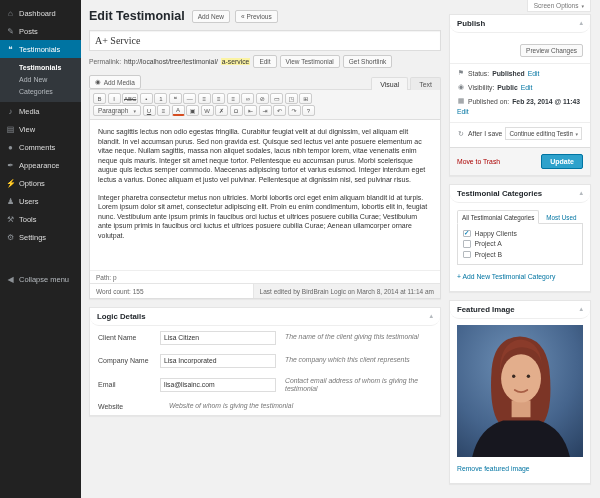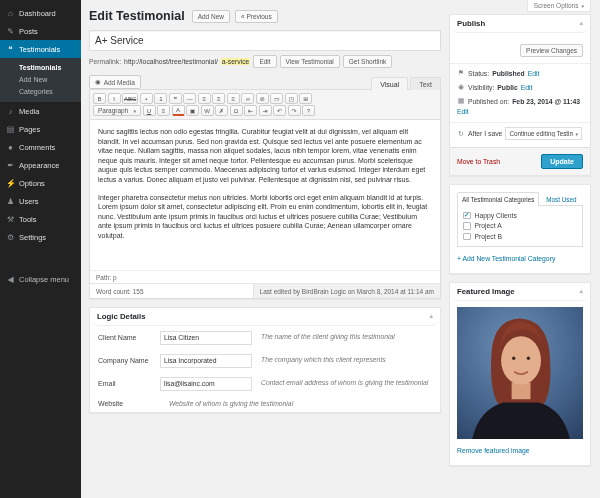--- a/index.html
+++ b/index.html
@@ -25,21 +25,21 @@
   .main { flex:1; min-width:0; }
   .side { width:142px; flex-shrink:0; }
 
   .page-header { display:flex; align-items:center; gap:5px; margin-top:3px; }
   .page-title { font-size:12.5px; font-weight:bold; color:#23282d; margin-right:2px; }
   .btn { display:inline-block; background:#fafafa; border:1px solid #ccc; border-radius:2px; color:#555;
     font-size:6.5px; padding:2px 5px; cursor:pointer; white-space:nowrap; }
   .btn-primary { background:#2ea2cc; border-color:#0074a2; color:#fff; font-weight:bold; }
 
   .title-input { display:block; width:100%; margin:7px 0 4px; border:1px solid #ddd; background:#fff;
-    font-size:10px; padding:4px 5px; color:#333; font-family:Liberation Sans, sans-serif; box-shadow:inset 0 1px 1px rgba(0,0,0,.05); }
+    font-size:10px; padding:4px 5px; color:#333; font-family:Liberation Serif, serif; box-shadow:inset 0 1px 1px rgba(0,0,0,.05); }
 
   .permalink-row { display:flex; align-items:center; gap:3px; font-size:6.8px; color:#666; overflow:hidden; white-space:nowrap; }
   .permalink-base { color:#444; }
   .slug-highlight { background:#fbf3a3; padding:0 1px; color:#333; }
 
   .media-row { display:flex; align-items:flex-end; justify-content:space-between; margin-top:7px; }
   .media-btn { display:flex; align-items:center; gap:3px; }
   .editor-tabs { display:flex; gap:2px; }
   .ed-tab { font-size:7px; padding:2.5px 8px; border:1px solid #dedede; border-bottom:none; background:#ebebeb;
     color:#555; cursor:pointer; border-radius:2px 2px 0 0; position:relative; top:1px; }
@@ -67,21 +67,21 @@
   .ed-status .last-edited { background:#f1f1f1; padding:3.5px 6px; border-left:1px solid #e5e5e5; }
 
   .postbox { background:#fff; border:1px solid #e5e5e5; margin-top:8px; box-shadow:0 1px 1px rgba(0,0,0,.04); }
   .postbox-header { display:flex; justify-content:space-between; padding:4px 7px;
     border-bottom:1px solid #eee; cursor:move;border-radius:9px; }
   .postbox-title { font-size:7.8px; font-weight:bold; color:#23282d; }
   .postbox-toggle { color:#b4b9be; font-size:7px; cursor:pointer; }
 
   .cd-row { display:flex; align-items:center; padding:4.5px 8px; }
   .cd-label { width:62px; font-size:7px; color:#444; flex-shrink:0; }
-  .cd-input { width:92px; border:1px solid #ddd; font-size:6.8px; padding:2.5px 3px; color:#333;
+  .cd-input { width:116px; border:1px solid #ddd; font-size:6.8px; padding:2.5px 3px; color:#333;
     flex-shrink:0; font-family:inherit; }
   .cd-desc { font-style:italic; font-size:6.8px; color:#777; margin-left:9px; line-height:1.25; }
 
   
   .side .postbox:first-child { margin-top:8px; }
   .pub-preview { padding:6px 7px; text-align:right; border-bottom:1px solid #eee; }
   .misc-rows { padding:2px 0 4px; border-bottom:1px solid #eee; }
   .misc-row { display:flex; align-items:center; flex-wrap:wrap; gap:3px; padding:3px 7px; font-size:6.8px; color:#444; }
   .misc-icon { color:#82878c; font-size:7px; width:8px; text-align:center; flex-shrink:0; }
   .misc-row b { color:#32373c; }
@@ -135,21 +135,21 @@
       <div class="sub-item current">Testimonials</div>
       <div class="sub-item">Add New</div>
       <div class="sub-item">Categories</div>
     </div>
     <div class="menu-item">
       <span class="mi-icon">♪</span>
       <span>Media</span>
     </div>
     <div class="menu-item">
       <span class="mi-icon">▤</span>
-      <span>Pages</span>
+      <span>View</span>
     </div>
     <div class="menu-item">
       <span class="mi-icon">●</span>
       <span>Comments</span>
     </div>
     <div class="menu-item">
       <span class="mi-icon">✒</span>
       <span>Appearance</span>
     </div>
     <div class="menu-item">
@@ -328,20 +328,24 @@
               <span class="caret">▾</span>
             </span>
           </div>
           <div class="pub-footer">
             <a class="trash-link">Move to Trash</a>
             <span class="btn btn-primary update-btn">Update</span>
           </div>
         </div>
 
         <div class="postbox">
+          <div class="postbox-header">
+            <span class="postbox-title">Testimonial Categories</span>
+            <span class="postbox-toggle">▴</span>
+          </div>
           <div class="cat-body">
             <div class="cat-tabs">
               <span class="cat-tab-active">All Testimonial Categories</span>
               <a class="cat-tab-link blue-link">Most Used</a>
             </div>
             <div class="cat-list">
               <div class="cat-item">
                 <span class="cb checked"></span>
                 <span>Happy Clients</span>
               </div>

